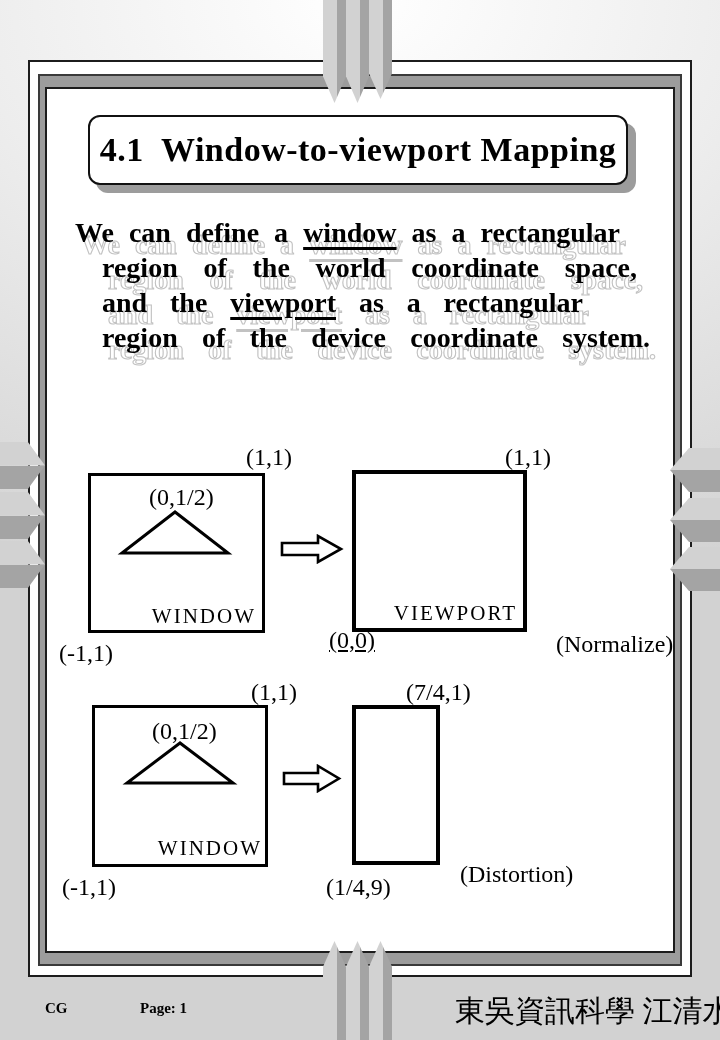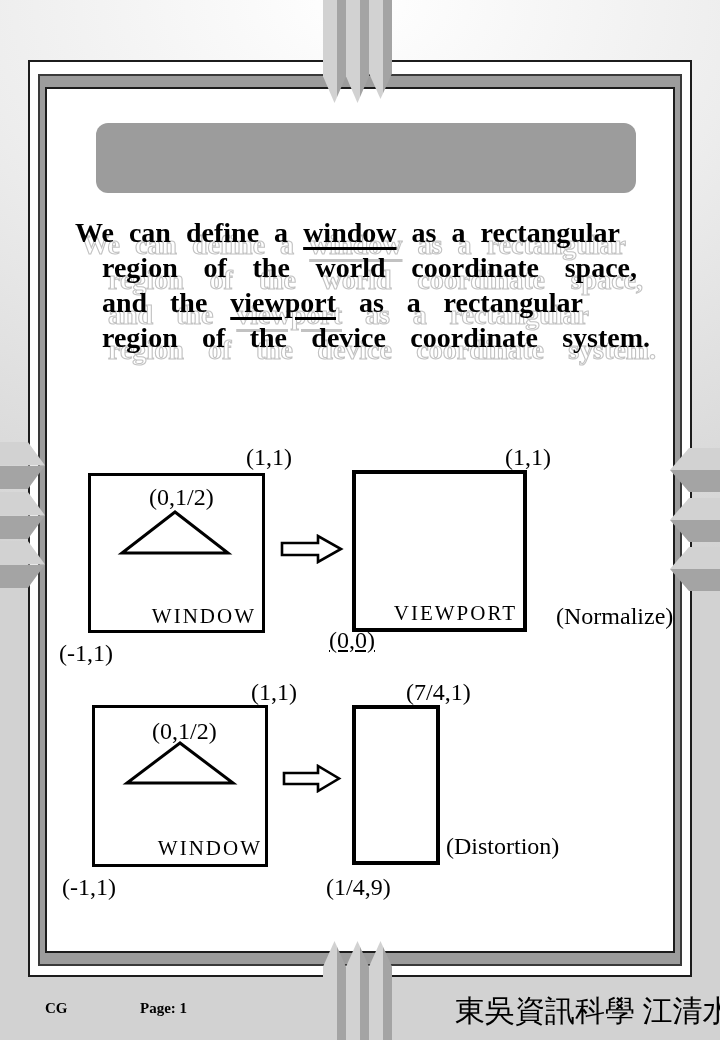--- a/index.html
+++ b/index.html
@@ -67,21 +67,21 @@
   .bline.l3{padding-left:27px;padding-right:67px;}
   .bline.l4{padding-left:27px;}
   .bline .u{text-decoration:underline;text-decoration-thickness:2.5px;text-underline-offset:5px;}
   .body-ghost{transform:translate(6px,12px);z-index:2;}
   .body-ghost .bline span{color:transparent;-webkit-text-stroke:1.1px #c2c2c2;}
   .body-ghost .bline .u{text-decoration-color:#c2c2c2;}
   
   .dg-box{position:absolute;box-sizing:border-box;background:transparent;z-index:3;}
   .coord{position:absolute;font-size:24px;color:#000;z-index:4;white-space:pre;}
   .boxlabel{position:absolute;font-size:21px;letter-spacing:2px;color:#000;z-index:4;white-space:pre;}
-  .note{position:absolute;font-size:24px;color:#000;z-index:4;white-space:pre;}
+  .note{position:absolute;font-size:24px;color:#000;z-index:4;white-space:pre;margin-top:28px;}
   .dgsvg{position:absolute;z-index:4;}
   
   .foot{position:absolute;font-weight:bold;font-size:15px;color:#000;z-index:4;white-space:pre;}
   .foot.cn{font-weight:normal;font-size:30px;}
 </style>
 </head>
 <body>
 
 <div class="page">
 
@@ -127,20 +127,23 @@
         <div class="h t"></div>
         <div class="h b"></div>
       </div>
     <div class="harrow bwd" style="top:99px;height:44px;">
         <div class="h t"></div>
         <div class="h b"></div>
       </div>
   </div>
 
   <div class="title-shadow"></div>
+  <div class="title-box">
+    <span class="t">4.1  Window-to-viewport Mapping</span>
+  </div>
 
   <div class="body-block body-ghost">
       <div class="bline l1"><span>We can define a </span><span class="u">window</span><span> as a rectangular</span></div>
       <div class="bline l2"><span>region of the world coordinate space,</span></div>
       <div class="bline l3"><span>and the </span><span class="u">viewport</span><span> as a rectangular</span></div>
       <div class="bline l4"><span>region of the device coordinate system.</span></div>
     </div>
   <div class="body-block body-main">
       <div class="bline l1"><span>We can define a </span><span class="u">window</span><span> as a rectangular</span></div>
       <div class="bline l2"><span>region of the world coordinate space,</span></div>
@@ -172,19 +175,19 @@
     <polygon points="65,6 12,46 118,46" fill="none" stroke="#000" stroke-width="3"></polygon>
   </svg>
   <div class="boxlabel" style="right:458px;top:836px;">WINDOW</div>
   <div class="coord" style="left:62px;top:874px;">(-1,1)</div>
   <svg class="dgsvg" style="left:282px;top:764px;" width="60" height="29">
     <polygon points="2,9 36,9 36,2 57,14.5 36,27 36,20 2,20" fill="#fff" stroke="#000" stroke-width="2.6"></polygon>
   </svg>
   <div class="dg-box" style="left:352px;top:705px;width:88px;height:160px;border:4px solid #000;"></div>
   <div class="coord" style="left:406px;top:679px;">(7/4,1)</div>
   <div class="coord" style="left:326px;top:874px;">(1/4,9)</div>
-  <div class="note" style="left:446px;top:833px;">(Distortion)</div>
+  <div class="note" style="left:460px;top:833px;">(Distortion)</div>
 
   <div class="foot" style="left:45px;top:1000px;">CG</div>
   <div class="foot" style="left:140px;top:1000px;">Page: 1</div>
   <div class="foot cn" style="left:455px;top:991px;">東吳資訊科學 江清水</div>
 
 </div>
 
 </body></html>

